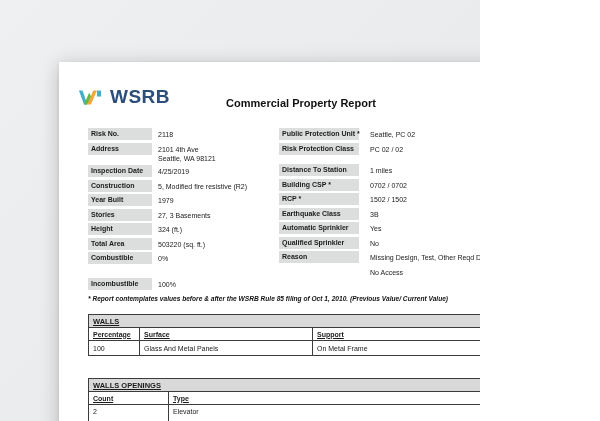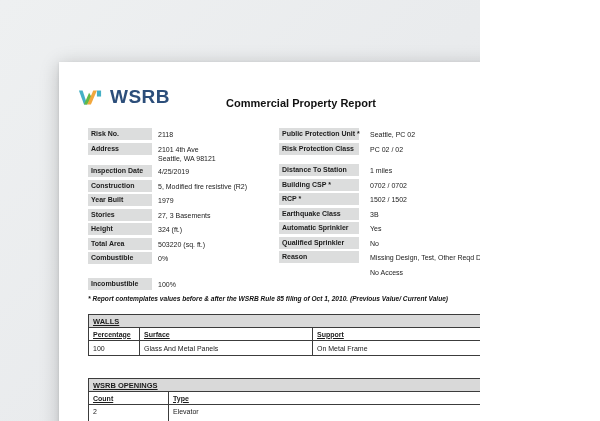--- a/index.html
+++ b/index.html
@@ -177,21 +177,21 @@
     </tbody>
       </table>
 
     <table class="rpt" id="floor-table">
       <colgroup>
           <col style="width:80px">
           <col style="width:312px">
         </colgroup>
       <tbody>
           <tr>
-        <td class="tbl-title" colspan="2">WSRB OPENINGS</td>
+        <td class="tbl-title" colspan="2">WALLS OPENINGS</td>
       </tr>
       <tr>
         <td class="tbl-colhead">Count</td>
         <td class="tbl-colhead">Type</td>
       </tr>
       <tr>
         <td class="tbl-cell">2</td>
         <td class="tbl-cell">Elevator</td>
       </tr>
     </tbody>

